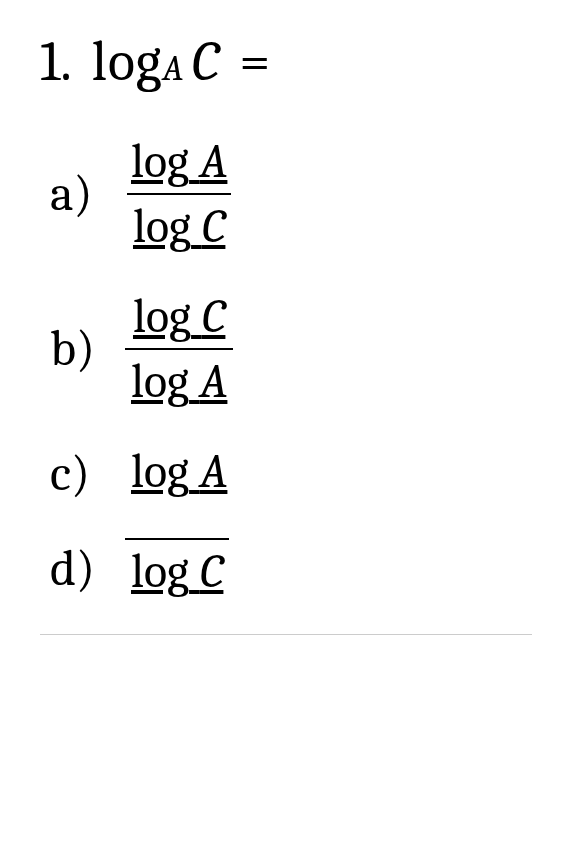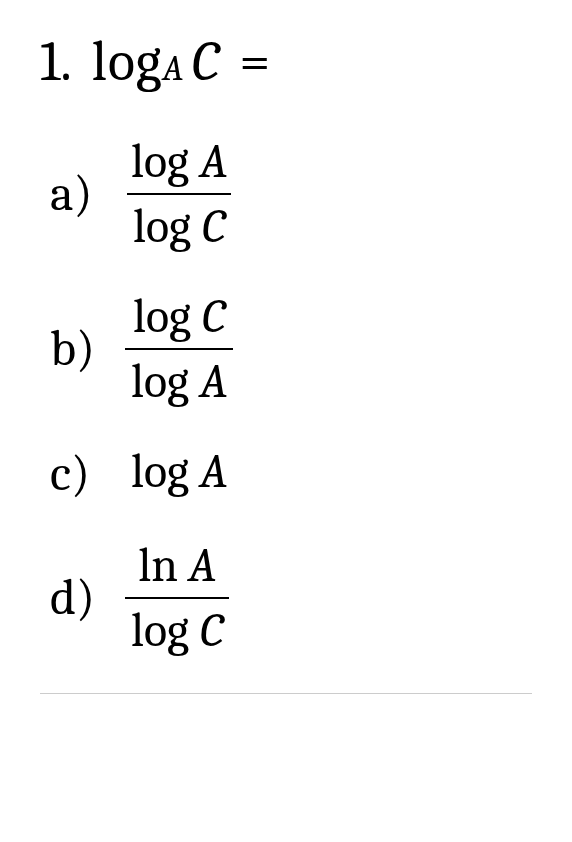--- a/index.html
+++ b/index.html
@@ -51,20 +51,21 @@
     .option-label {
       margin-right: 15px;
       min-width: 60px;
     }
     .fraction {
       display: inline-flex;
       flex-direction: column;
       align-items: center;
       vertical-align: middle;
       position: relative;
+      text-decoration: underline;
     }
     .numerator {
       font-size: 48px;
       padding: 0 6px 4px 6px;
     }
     .denominator {
       font-size: 48px;
       padding: 4px 6px 0 6px;
       border-top: 2.5px solid #000000;
     }
@@ -121,24 +122,20 @@
     <span class="numerator">
       <span>log</span>
       <span class="ital">A</span>
     </span>
   </span>
 </div>
 
 <div class="option-row">
   <span class="option-label">d)</span>
   <span class="fraction">
-    <span class="numerator">
-      <span>ln</span>
-      <span class="ital">A</span>
-    </span>
     <span class="denominator">
       <span>log</span>
       <span class="ital">C</span>
     </span>
   </span>
 </div>
 
 <div class="bottom-border"></div>
 
 </body></html>

